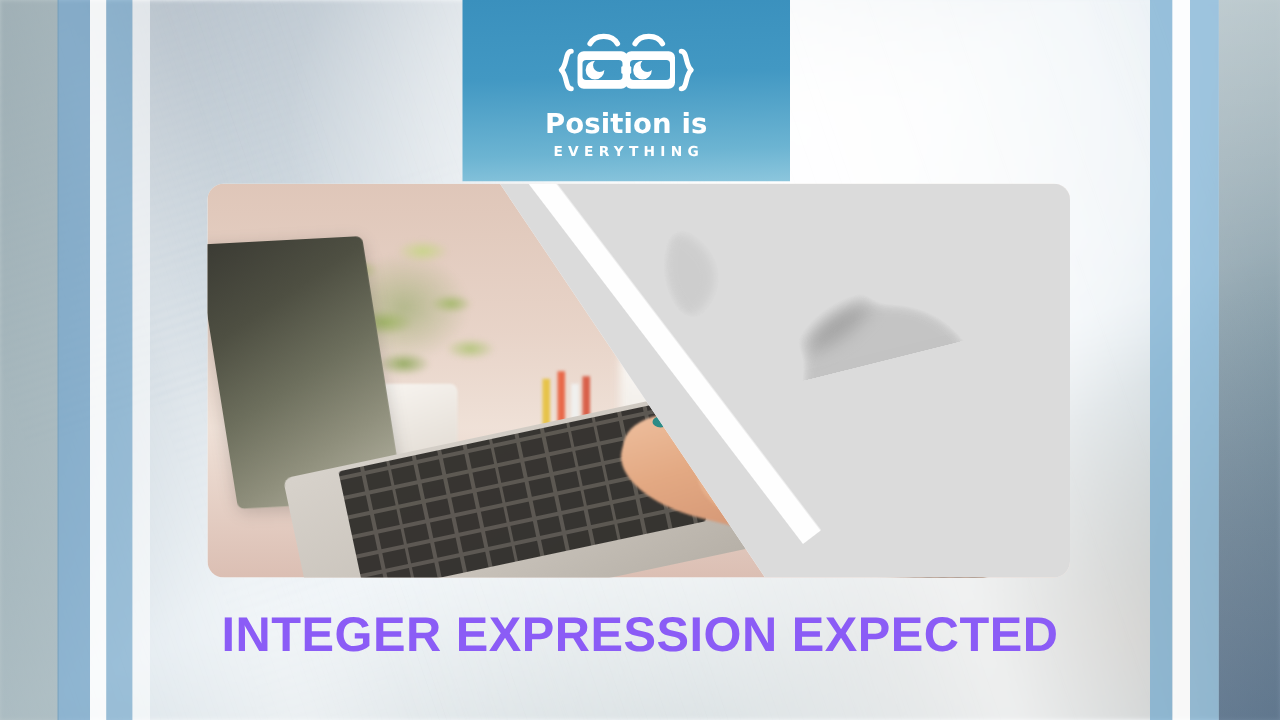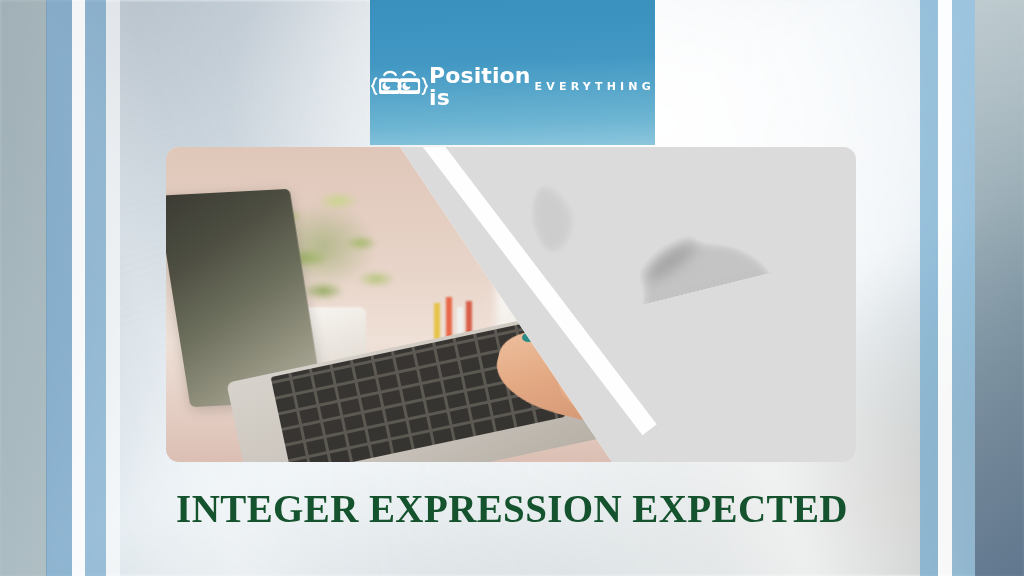--- a/index.html
+++ b/index.html
@@ -105,23 +105,23 @@
     position:absolute; left:975px; top:0; width:49px; height:576px;
     background:linear-gradient(200deg, rgba(126,150,156,.58) 0%, rgba(108,134,148,.62) 48%, rgba(70,100,130,.55) 100%);
   }
   .panel-right::after {
     content:""; position:absolute; inset:0;
     background:linear-gradient(168deg, rgba(255,255,255,.25) 0%, rgba(255,255,255,0) 40%, rgba(40,70,105,.32) 100%);
   }
 
   
   .logo-band {
-    position:absolute; left:370px; top:0; width:285px; height:145px;
+    position:absolute; left:370px; top:0; width:262px; height:145px;
     background:linear-gradient(178deg,#3a90bd 0%, #4298c3 42%, #6cb4d2 82%, #8cc6dd 100%);
-    display:flex; 
+    display:flex; flex-direction:column;
     align-items:center; justify-content:flex-start;
     padding-top:22px;
   }
   .logo-mark { width:112px; height:60px; display:block; }
   .logo-word {
     color:#ffffff;
     font-size:22px;
     font-weight:700;
     letter-spacing:.1px;
     line-height:1;
@@ -337,22 +337,22 @@
     background:rgba(255,255,255,.96);
     transform:rotate(-37.3deg);
     transform-origin:top left;
     filter:blur(.6px);
   }
 
   
   .headline {
     position:absolute; left:0; top:489px; width:1024px;
     text-align:center;
-    color:#14532d;
-    font-family:Liberation Serif, serif;
+    color:#8b5cf6;
+    font-family:Liberation Sans, sans-serif;
     font-size:39px;
     font-weight:700;
     letter-spacing:.4px;
     line-height:1;
     white-space:nowrap;
   }
 </style>
 </head>
 <body>
 

